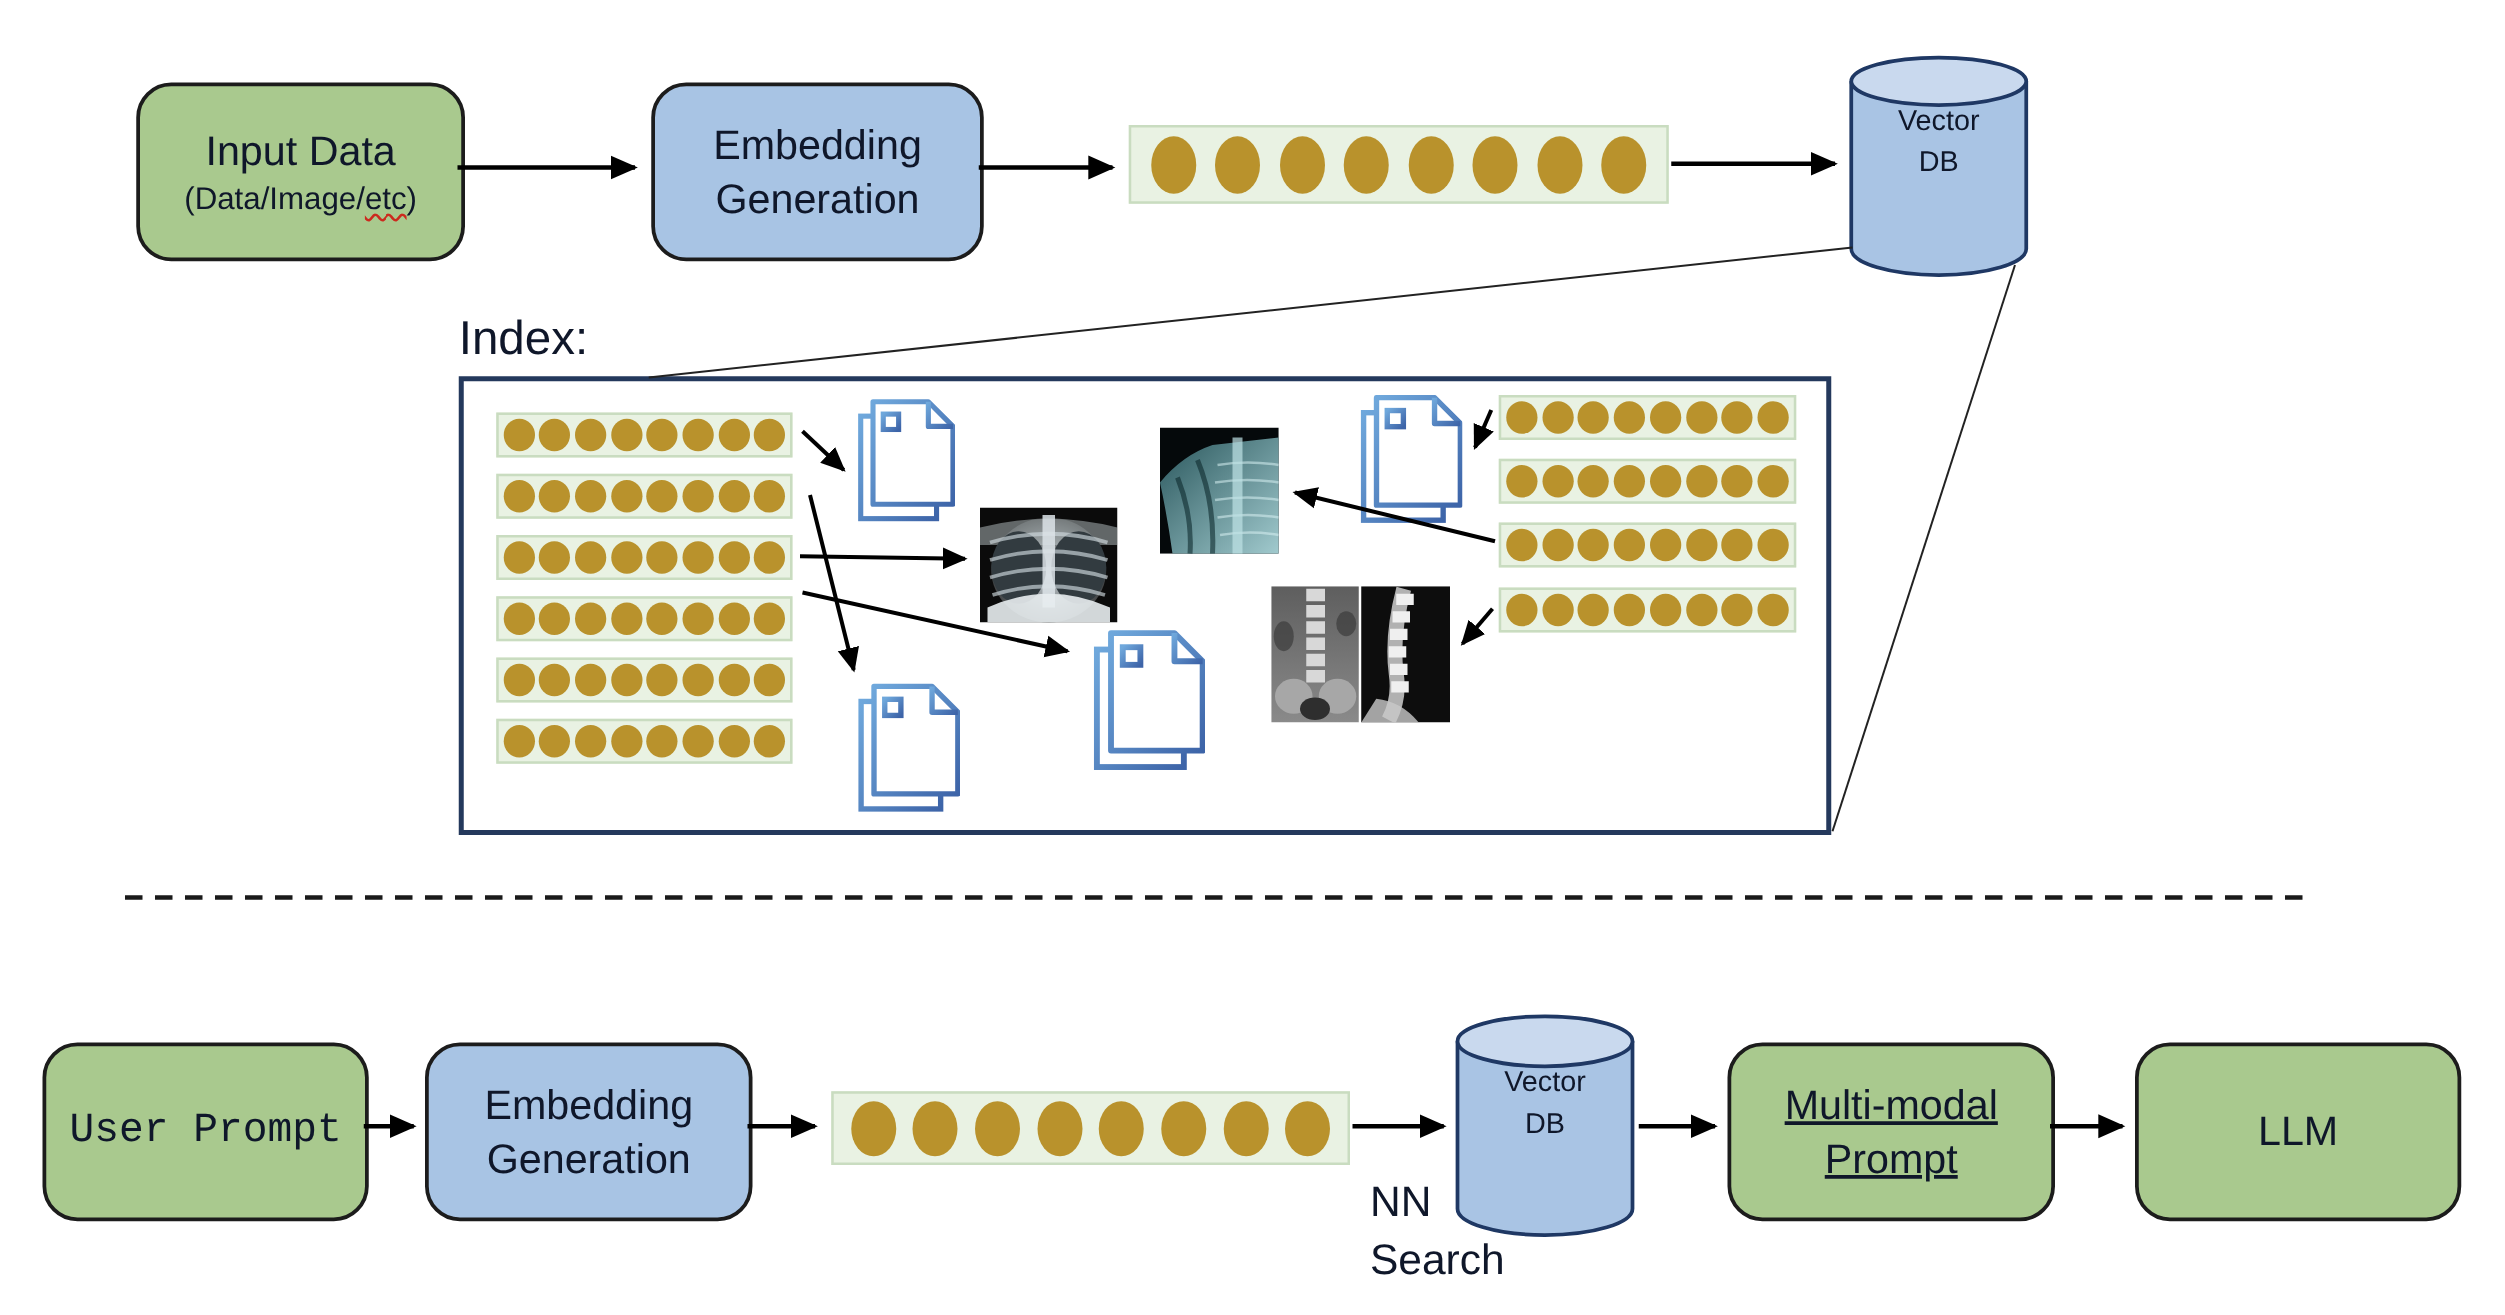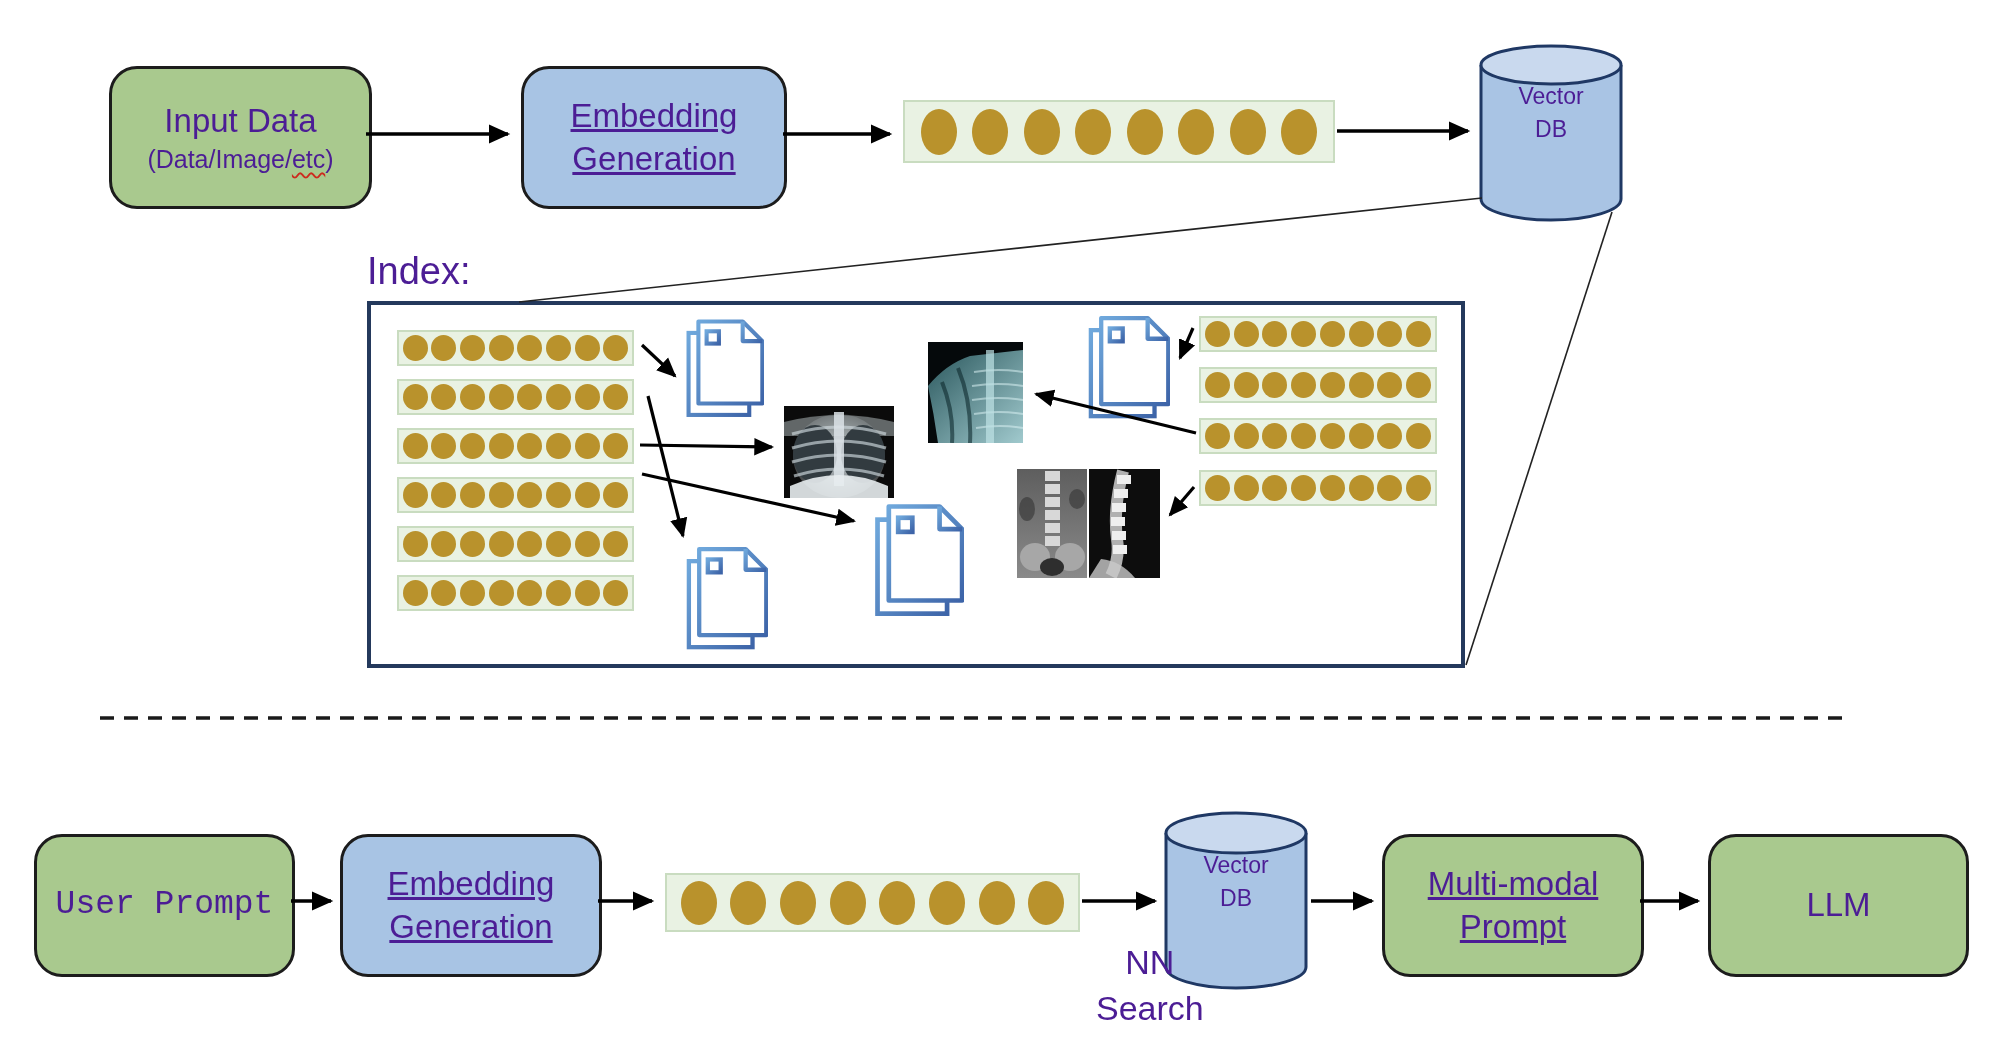--- a/index.html
+++ b/index.html
@@ -1,26 +1,26 @@
 <!DOCTYPE html>
 <html><head>
 <meta charset="utf-8">
 <style>
   html,body{margin:0;padding:0;background:#fff;}
   #canvas{position:relative;width:2004px;height:1052px;background:#ffffff;overflow:hidden;
-          font-family:"Liberation Sans",sans-serif;color:#4c1d95;}
+          font-family:"Liberation Sans",sans-serif;color:#0f172a;}
 
   .abs{position:absolute;}
 
   
   .node{position:absolute;border:3px solid #1c1c1c;border-radius:28px;
         display:flex;flex-direction:column;align-items:center;justify-content:center;
         text-align:center;line-height:1.28;}
   .node.green{background:#a9c98e;}
-  .node.blue{background:#a8c4e4;text-decoration:underline;}
+  .node.blue{background:#a8c4e4;}
   .node .t1{font-size:33px;}
   .node .t2{font-size:25px;}
 
   #input-box   {left:109px;top:66px;width:257px;height:137px;}
   #embed1-box  {left:521px;top:66px;width:260px;height:137px;}
   #user-box    {left:34px;top:834px;width:255px;height:137px;font-family:Liberation Mono, monospace;}
   #embed2-box  {left:340px;top:834px;width:256px;height:137px;}
   #multi-box   {left:1382px;top:834px;width:256px;height:137px;text-decoration:underline;}
   #llm-box     {left:1708px;top:834px;width:255px;height:137px;}
 
@@ -43,21 +43,21 @@
   
   #index-frame{left:367px;top:301px;width:1098px;height:367px;border:4px solid #24395c;
                background:#fff;box-sizing:border-box;}
   #index-label{left:367px;top:250px;font-size:38px;}
 
   
   .cyl-text{position:absolute;text-align:center;font-size:23px;line-height:1.42;}
   #cyl1-text{left:1478px;top:80px;width:146px;}
   #cyl2-text{left:1163px;top:849px;width:146px;}
 
-  #nn-label{left:1096px;top:940px;font-size:34px;line-height:1.35;text-align:center;}
+  #nn-label{left:1096px;top:940px;font-size:34px;line-height:1.35;}
 
   svg.layer{position:absolute;left:0;top:0;pointer-events:none;}
 </style>
 </head>
 <body>
 
 <div id="canvas">
 
   <svg width="0" height="0" style="position:absolute">
     <defs>

